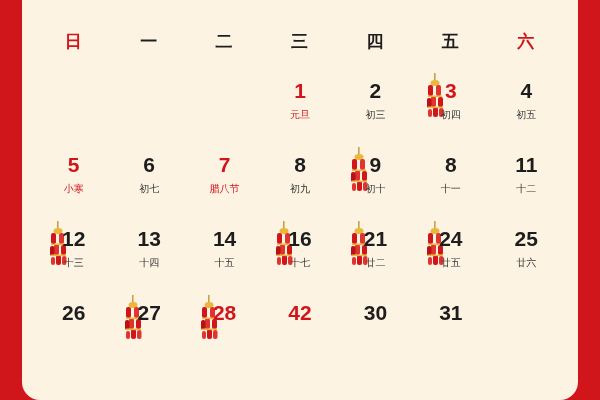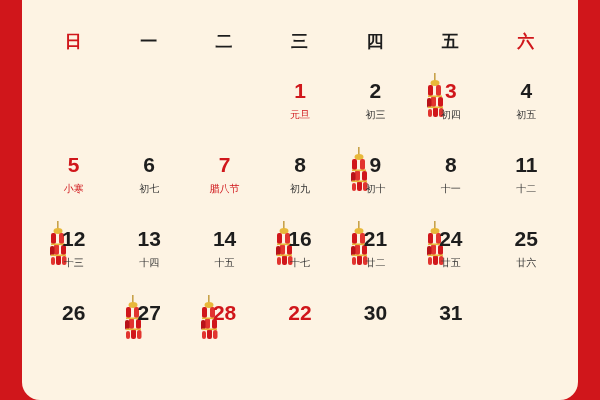--- a/index.html
+++ b/index.html
@@ -320,21 +320,21 @@
               <rect x="8" y="34" width="5" height="10" rx="2" fill="#d0161b"></rect>
               <rect x="14" y="35" width="4.5" height="9" rx="2" fill="#e2342f"></rect>
               <rect x="3" y="36" width="4" height="8" rx="2" fill="#e2342f"></rect>
               <rect x="3" y="22.5" width="14" height="1.6" fill="#e8b83a"></rect>
               <rect x="3" y="33.5" width="15" height="1.6" fill="#e8b83a"></rect>
             </svg></span>
           <div class="daynum red">28</div>
           <div class="sub"></div>
         </div>
         <div class="cell">
-          <div class="daynum red">22</div>
+          <div class="daynum red">42</div>
           <div class="sub"></div>
         </div>
         <div class="cell">
           <div class="daynum">30</div>
           <div class="sub"></div>
         </div>
         <div class="cell">
           <div class="daynum">31</div>
           <div class="sub"></div>
         </div>

